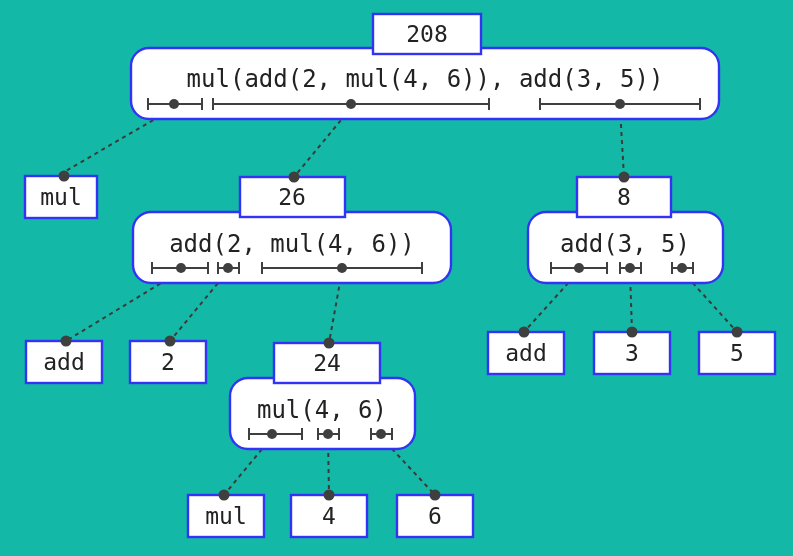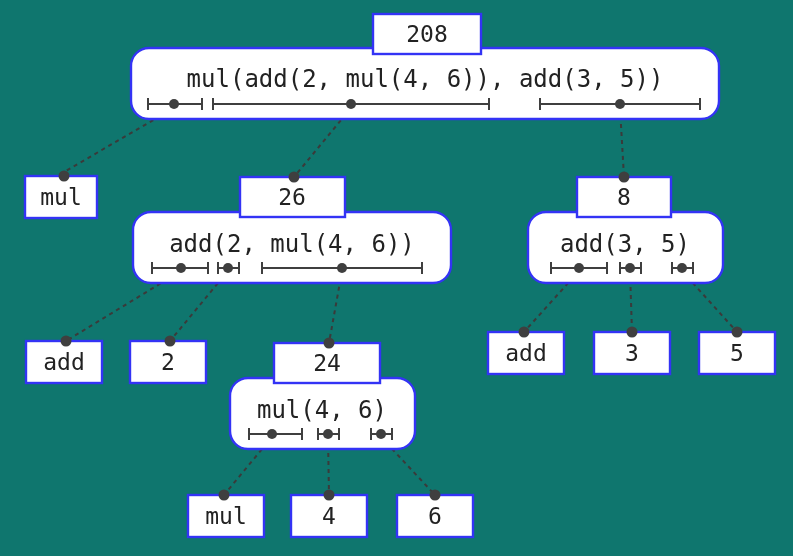--- a/index.html
+++ b/index.html
@@ -11,21 +11,21 @@
   body {
     width: 793px;
     height: 556px;
     overflow: hidden;
     font-family: "DejaVu Sans Mono", monospace;
   }
   #diagram-root {
     position: relative;
     width: 793px;
     height: 556px;
-    background: #0f766e;
+    background: #14b8a6;
   }
   svg#tree-svg {
     display: block;
     width: 793px;
     height: 556px;
   }
   .node-rrect {
     fill: #ffffff;
     stroke: #3333f5;
     stroke-width: 2.4;

